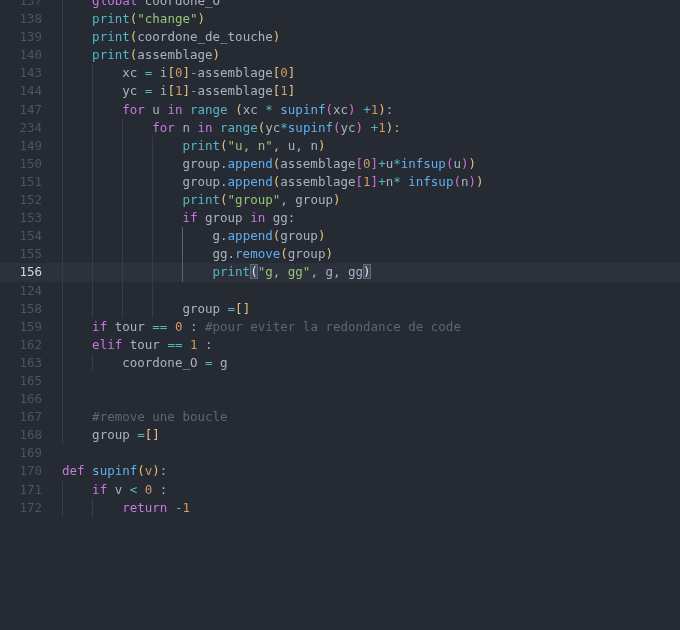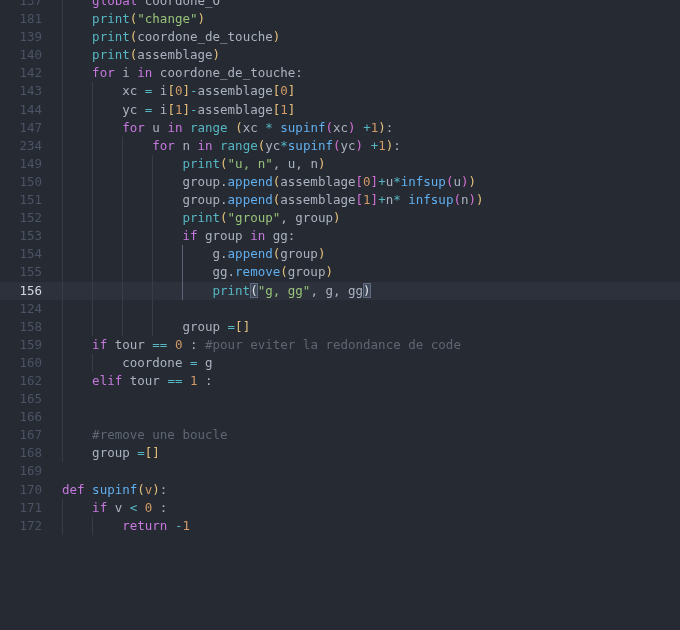--- a/index.html
+++ b/index.html
@@ -49,34 +49,30 @@
 </style>
 </head>
 <body style="background: rgb(37, 42, 51);">
 
 <div id="editor">
     <div class="row">
       <span class="gutter">137</span>
       <span class="code"><span class="guide" style="left: calc(0ch + 20px);"></span><span class="code-inner">    <span class="tok-kw">global</span><span class="tok-txt"> coordone_O</span></span></span>
     </div>
     <div class="row">
-      <span class="gutter">181</span>
+      <span class="gutter">138</span>
       <span class="code"><span class="guide" style="left: calc(0ch + 20px);"></span><span class="code-inner">    <span class="tok-builtin">print</span><span class="tok-b1">(</span><span class="tok-str">"change"</span><span class="tok-b1">)</span></span></span>
     </div>
     <div class="row">
       <span class="gutter">139</span>
       <span class="code"><span class="guide" style="left: calc(0ch + 20px);"></span><span class="code-inner">    <span class="tok-builtin">print</span><span class="tok-b1">(</span><span class="tok-txt">coordone_de_touche</span><span class="tok-b1">)</span></span></span>
     </div>
     <div class="row">
       <span class="gutter">140</span>
       <span class="code"><span class="guide" style="left: calc(0ch + 20px);"></span><span class="code-inner">    <span class="tok-builtin">print</span><span class="tok-b1">(</span><span class="tok-txt">assemblage</span><span class="tok-b1">)</span></span></span>
-    </div>
-    <div class="row">
-      <span class="gutter">142</span>
-      <span class="code"><span class="guide" style="left: calc(0ch + 20px);"></span><span class="code-inner">    <span class="tok-kw">for</span><span class="tok-txt"> i </span><span class="tok-kw">in</span><span class="tok-txt"> coordone_de_touche:</span></span></span>
     </div>
     <div class="row">
       <span class="gutter">143</span>
       <span class="code"><span class="guide" style="left: calc(0ch + 20px);"></span><span class="guide" style="left: calc(4ch + 20px);"></span><span class="code-inner">        <span class="tok-txt">xc </span><span class="tok-op">=</span><span class="tok-txt"> i</span><span class="tok-b1">[</span><span class="tok-num">0</span><span class="tok-b1">]</span><span class="tok-op">-</span><span class="tok-txt">assemblage</span><span class="tok-b1">[</span><span class="tok-num">0</span><span class="tok-b1">]</span></span></span>
     </div>
     <div class="row">
       <span class="gutter">144</span>
       <span class="code"><span class="guide" style="left: calc(0ch + 20px);"></span><span class="guide" style="left: calc(4ch + 20px);"></span><span class="code-inner">        <span class="tok-txt">yc </span><span class="tok-op">=</span><span class="tok-txt"> i</span><span class="tok-b1">[</span><span class="tok-num">1</span><span class="tok-b1">]</span><span class="tok-op">-</span><span class="tok-txt">assemblage</span><span class="tok-b1">[</span><span class="tok-num">1</span><span class="tok-b1">]</span></span></span>
     </div>
     <div class="row">
@@ -125,26 +121,26 @@
     </div>
     <div class="row">
       <span class="gutter">158</span>
       <span class="code"><span class="guide" style="left: calc(0ch + 20px);"></span><span class="guide" style="left: calc(4ch + 20px);"></span><span class="guide" style="left: calc(8ch + 20px);"></span><span class="guide" style="left: calc(12ch + 20px);"></span><span class="code-inner">                <span class="tok-txt">group </span><span class="tok-op">=</span><span class="tok-b1">[]</span></span></span>
     </div>
     <div class="row">
       <span class="gutter">159</span>
       <span class="code"><span class="guide" style="left: calc(0ch + 20px);"></span><span class="code-inner">    <span class="tok-kw">if</span><span class="tok-txt"> tour </span><span class="tok-op">==</span><span class="tok-txt"> </span><span class="tok-num">0</span><span class="tok-txt"> : </span><span class="tok-com">#pour eviter la redondance de code</span></span></span>
     </div>
     <div class="row">
-      <span class="gutter">160</span>
-      <span class="code"><span class="guide" style="left: calc(0ch + 20px);"></span><span class="guide" style="left: calc(4ch + 20px);"></span><span class="code-inner">        <span class="tok-txt">coordone </span><span class="tok-op">=</span><span class="tok-txt"> g</span></span></span>
+      <span class="gutter">162</span>
+      <span class="code"><span class="guide" style="left: calc(0ch + 20px);"></span><span class="code-inner">    <span class="tok-kw">elif</span><span class="tok-txt"> tour </span><span class="tok-op">==</span><span class="tok-txt"> </span><span class="tok-num">1</span><span class="tok-txt"> :</span></span></span>
     </div>
     <div class="row">
-      <span class="gutter">162</span>
-      <span class="code"><span class="guide" style="left: calc(0ch + 20px);"></span><span class="code-inner">    <span class="tok-kw">elif</span><span class="tok-txt"> tour </span><span class="tok-op">==</span><span class="tok-txt"> </span><span class="tok-num">1</span><span class="tok-txt"> :</span></span></span>
+      <span class="gutter">163</span>
+      <span class="code"><span class="guide" style="left: calc(0ch + 20px);"></span><span class="guide" style="left: calc(4ch + 20px);"></span><span class="code-inner">        <span class="tok-txt">coordone_O </span><span class="tok-op">=</span><span class="tok-txt"> g</span></span></span>
     </div>
     <div class="row">
       <span class="gutter">165</span>
       <span class="code"><span class="guide" style="left: calc(0ch + 20px);"></span><span class="code-inner"></span></span>
     </div>
     <div class="row">
       <span class="gutter">166</span>
       <span class="code"><span class="guide" style="left: calc(0ch + 20px);"></span><span class="code-inner"></span></span>
     </div>
     <div class="row">

